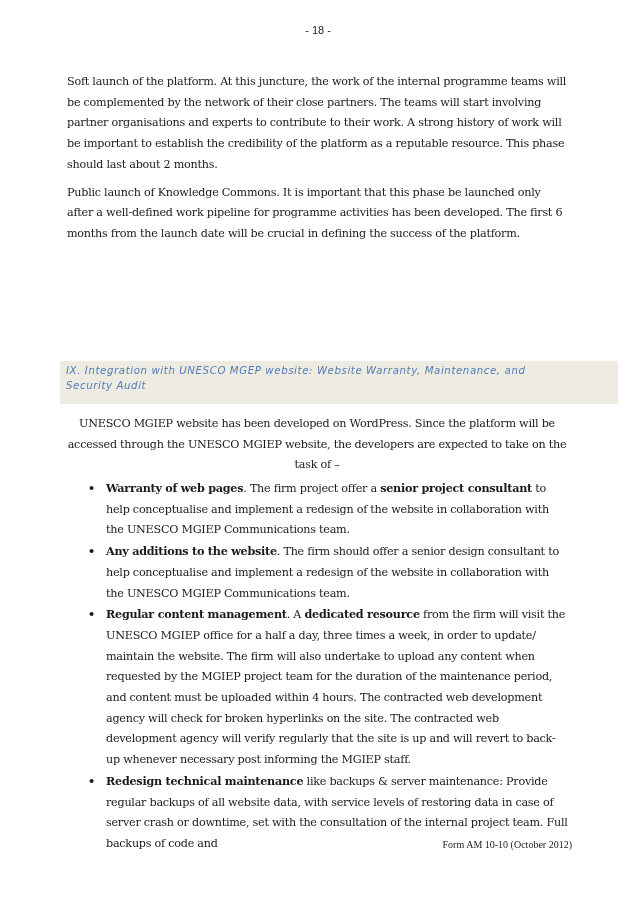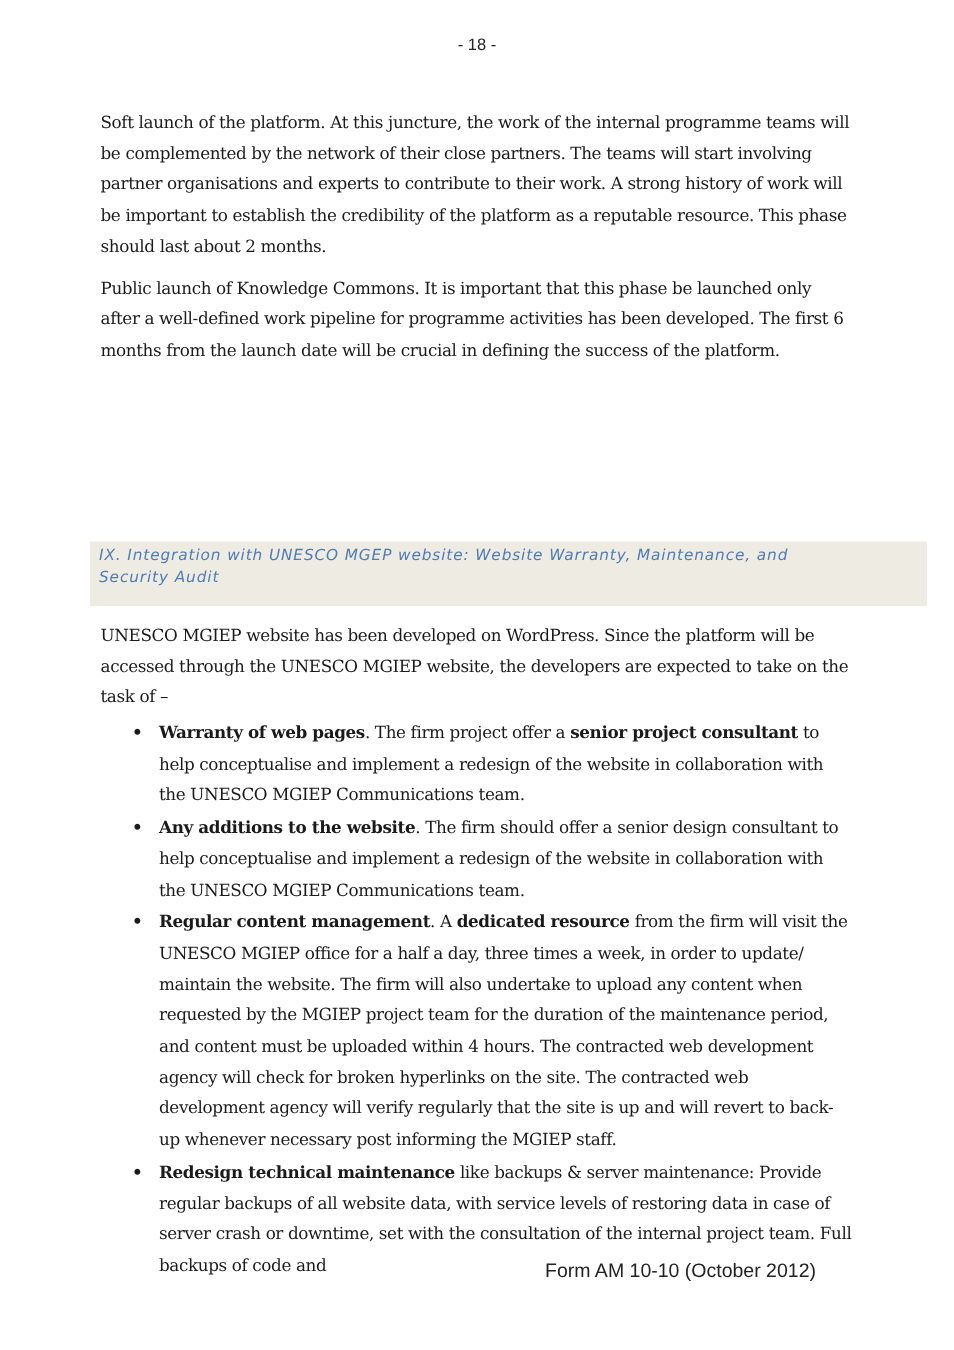--- a/index.html
+++ b/index.html
@@ -64,20 +64,21 @@
     color: #4f7cb5;
   }
   .intro {
     position: absolute;
     left: 67px;
     top: 414px;
     width: 500px;
     font-size: 11.2px;
     line-height: 20.7px;
     letter-spacing: -0.25px;
+    text-align: center;
   }
   .bullets {
     position: absolute;
     left: 88px;
     top: 478px;
     width: 480px;
     margin: 0;
     padding: 0;
     list-style: none;
     font-size: 11.2px;
@@ -90,24 +91,24 @@
     margin: 0;
   }
   .bullet-item .bullet-dot {
     position: absolute;
     left: 0;
     top: 0;
     font-weight: bold;
   }
   .footer {
     position: absolute;
-    right: 92px;
+    right: 64px;
     top: 839px;
-    font-family: Liberation Sans, sans-serif;
-    font-size: 13px;
+    font-family: Liberation Serif, serif;
+    font-size: 10px;
     color: #222;
   }
 </style>
 </head>
 <body>
 
 <div class="page-number">- 18 -</div>
 
 <div class="content">
   <p class="para">Soft launch of the platform. At this juncture, the work of the internal programme  teams will be complemented by the network of their close partners. The teams will start involving partner organisations and experts to contribute to their work. A strong history of work will be important to establish the credibility of the platform as a reputable resource. This phase should last about 2 months.</p>

